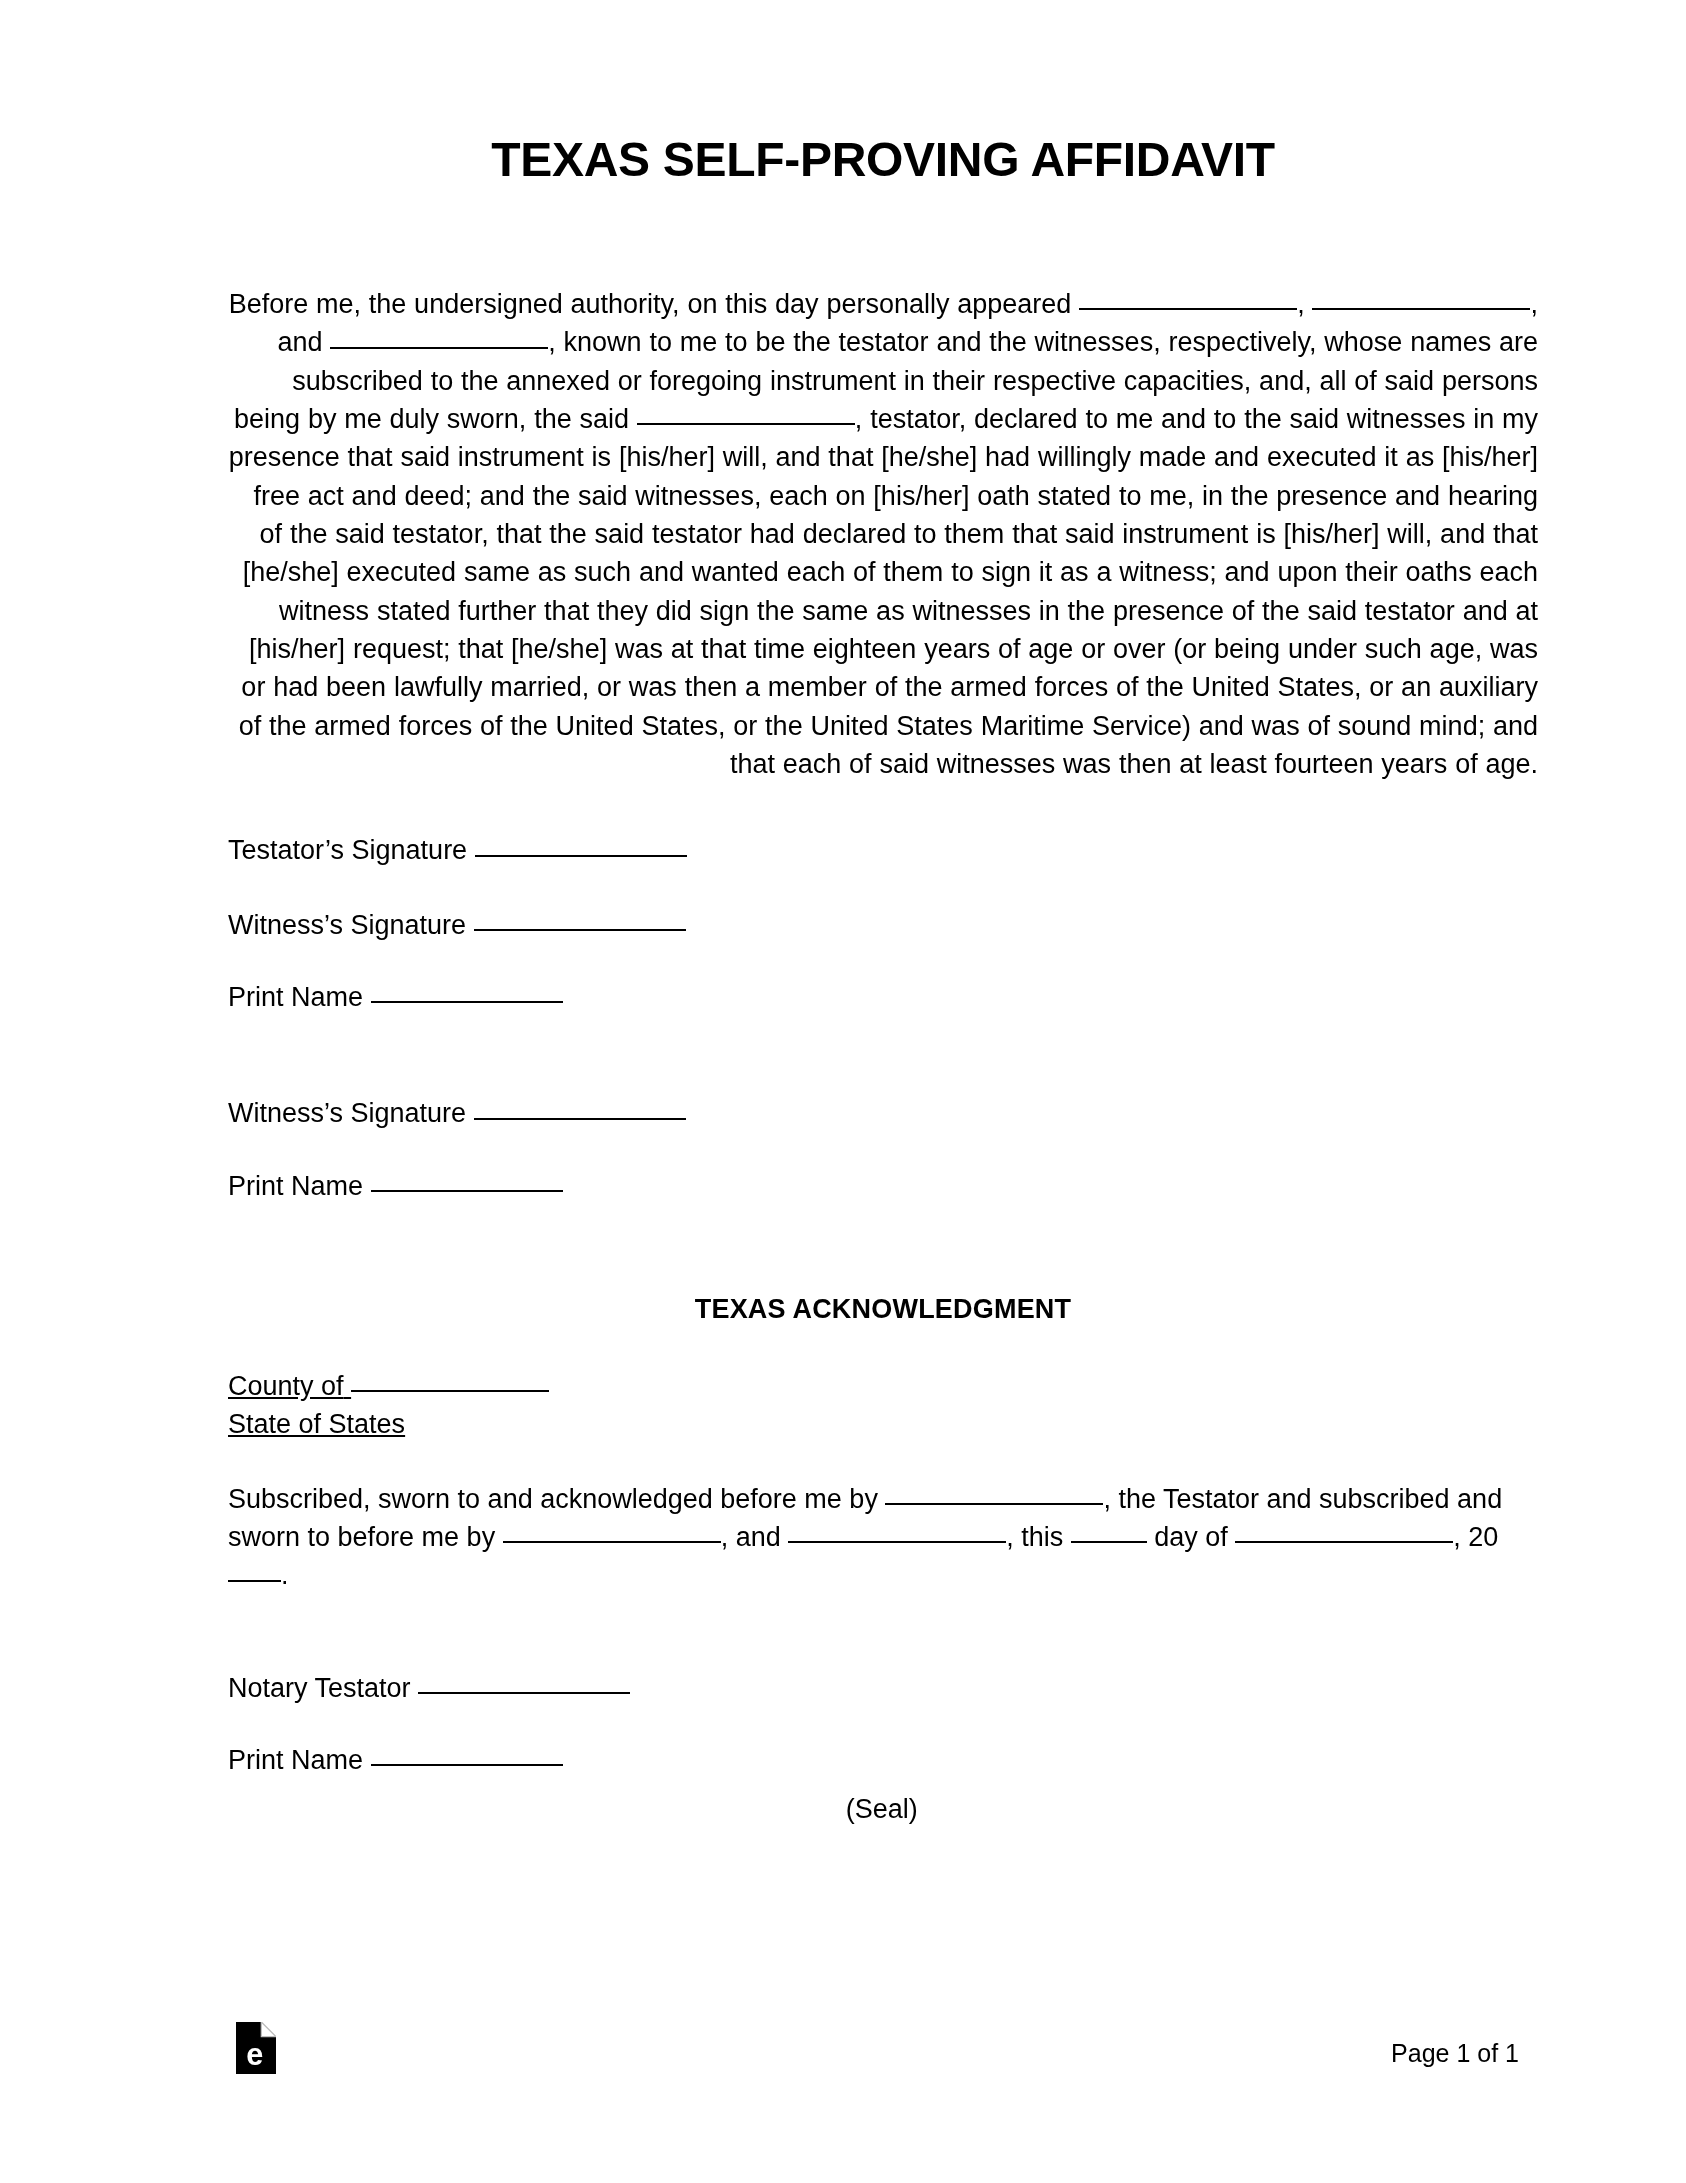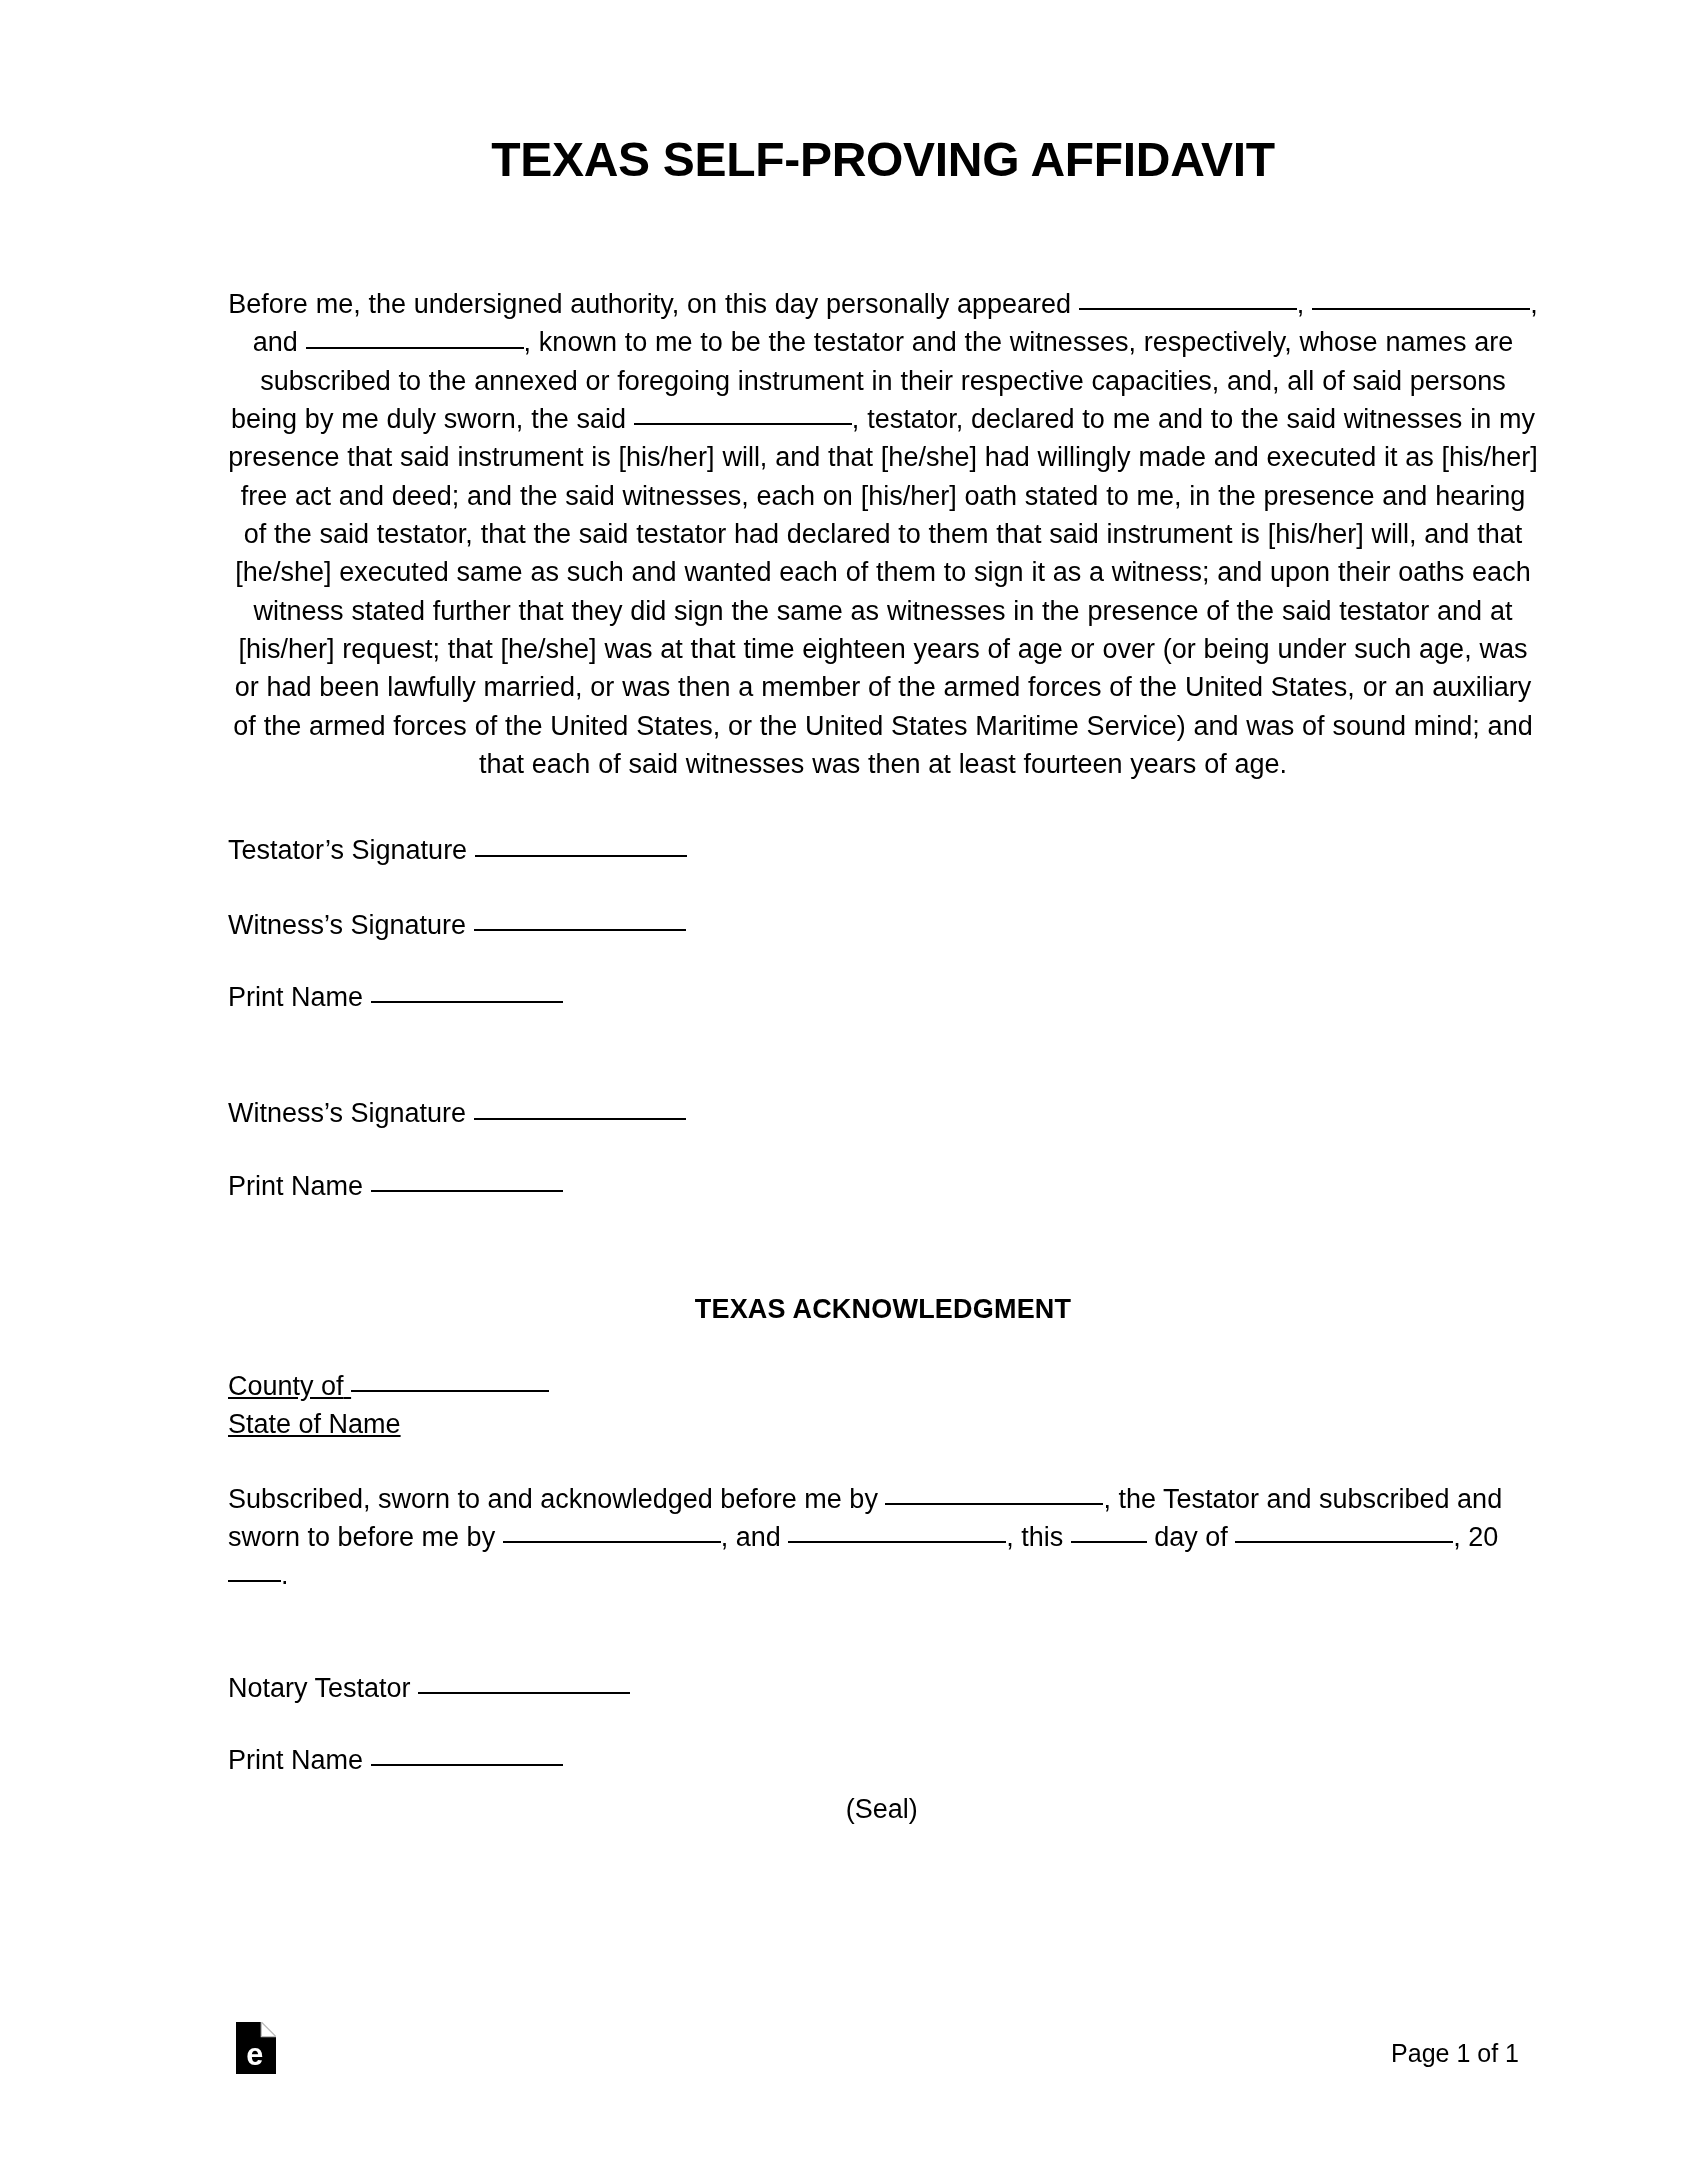--- a/index.html
+++ b/index.html
@@ -35,21 +35,21 @@
     letter-spacing: -0.3px;
     margin: 0;
     padding-top: 136px;
     line-height: 1.0;
   }
   .body-para {
     font-size: 27px;
     line-height: 1.42;
     margin: 0;
     padding-top: 101px;
-    text-align: center;
+    text-align: right;
     word-spacing: 0.3px;
   }
   .blank {
     display: inline-block;
     border-bottom: 2px solid #000;
     vertical-align: baseline;
     position: relative;
     top: -2.6px;
   }
   .b-xl { width: 218px; }
@@ -165,21 +165,21 @@
     </div>
 
     <h2 class="section-heading">TEXAS ACKNOWLEDGMENT</h2>
 
     <div class="county-block">
       <div class="line">
         <span>County of</span>
         <span class="blank b-lg"></span>
       </div>
       <div class="line">
-        <span>State of Name</span>
+        <span>State of States</span>
       </div>
     </div>
 
     <p class="sworn-para">
       <span>Subscribed, sworn to and acknowledged before me by </span><span class="blank b-xl"></span><span>, the Testator and subscribed and sworn to before me by </span><span class="blank b-xl"></span><span>, and </span><span class="blank b-xl"></span><span>, this </span><span class="blank b-sm"></span><span> day of </span><span class="blank b-xl"></span><span>, 20</span><span class="blank b-xs"></span><span>.</span>
     </p>
 
     <div class="field-row sp-notary-sig">
       <span class="lbl-bold">Notary Testator</span>
       <span class="blank b-sig"></span>

